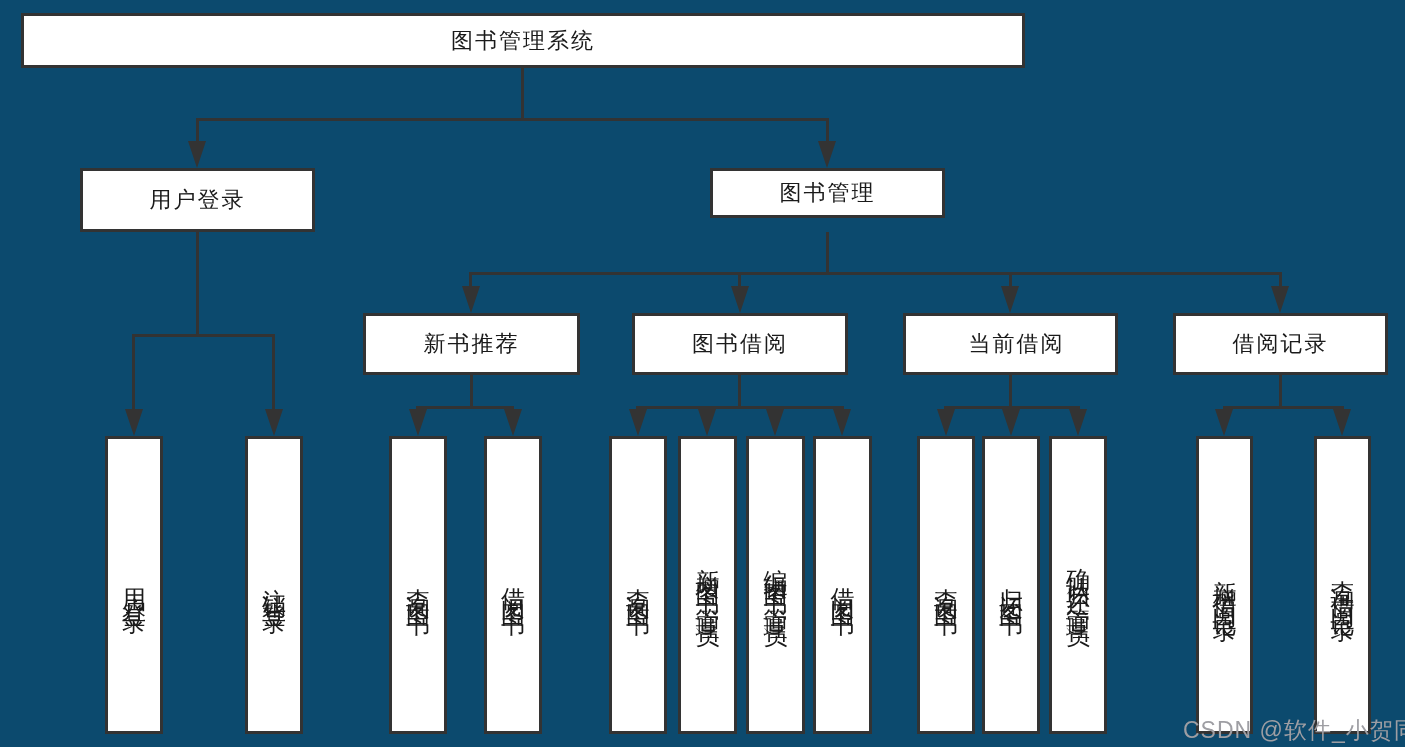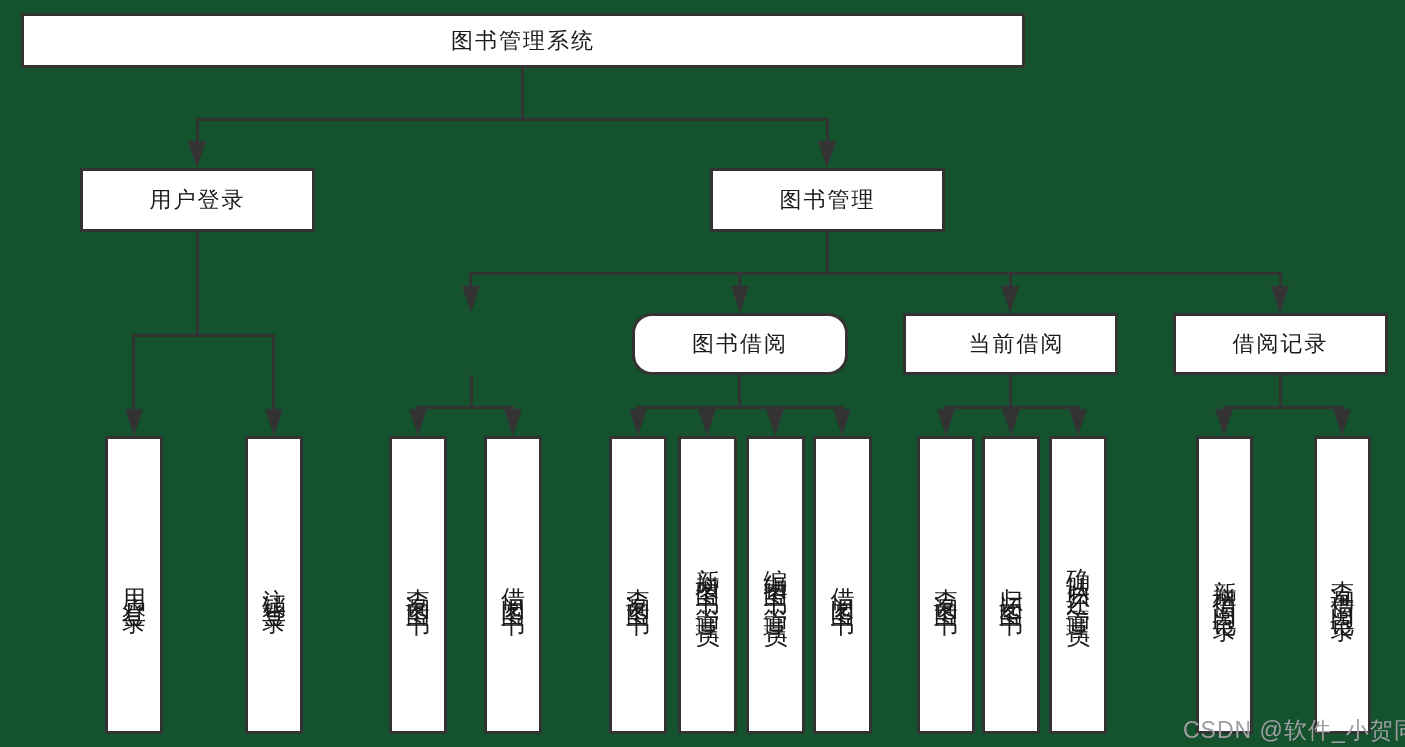--- a/index.html
+++ b/index.html
@@ -1,20 +1,20 @@
 <!DOCTYPE html>
 <html><head>
 <meta charset="utf-8">
 <style>
   html, body { margin: 0; padding: 0; background: #ffffff; }
   .canvas {
     position: relative;
     width: 1405px;
     height: 747px;
-    background: #14532d;
+    background: #0c4a6e;
     font-family: "Liberation Sans", "DejaVu Sans", sans-serif;
     color: #1a1a1a;
     overflow: hidden;
   }
   .box {
     position: absolute;
     box-sizing: border-box;
     border: 3px solid #333333;
     background: #ffffff;
     display: flex;
@@ -68,21 +68,21 @@
   <div class="vline" style="left:521px; top:68px; height:53px;"></div>
   <div class="hline" style="left:196px; top:118px; width:633px;"></div>
   <div class="vline" style="left:196px; top:118px; height:24px;"></div>
   <div class="arrow" style="left:188px; top:141px;"></div>
   <div class="vline" style="left:826px; top:118px; height:24px;"></div>
   <div class="arrow" style="left:818px; top:141px;"></div>
 
   <div class="box" style="left:80px; top:168px; width:235px; height:64px;">
     <span class="hlabel">用户登录</span>
   </div>
-  <div class="box" style="left:710px; top:168px; width:235px; height:64px;">
+  <div class="box" style="left:710px; top:168px; width:235px; height:50px;">
     <span class="hlabel">图书管理</span>
   </div>
 
   <div class="vline" style="left:196px; top:232px; height:105px;"></div>
   <div class="hline" style="left:132px; top:334px; width:143px;"></div>
   <div class="vline" style="left:132px; top:334px; height:76px;"></div>
   <div class="arrow" style="left:125px; top:409px;"></div>
   <div class="vline" style="left:272px; top:334px; height:76px;"></div>
   <div class="arrow" style="left:265px; top:409px;"></div>
 
@@ -90,21 +90,24 @@
   <div class="hline" style="left:470px; top:272px; width:812px;"></div>
   <div class="vline" style="left:469px; top:272px; height:16px;"></div>
   <div class="arrow" style="left:462px; top:286px;"></div>
   <div class="vline" style="left:738px; top:272px; height:16px;"></div>
   <div class="arrow" style="left:731px; top:286px;"></div>
   <div class="vline" style="left:1009px; top:272px; height:16px;"></div>
   <div class="arrow" style="left:1001px; top:286px;"></div>
   <div class="vline" style="left:1279px; top:272px; height:16px;"></div>
   <div class="arrow" style="left:1271px; top:286px;"></div>
 
-  <div class="box" style="left:632px; top:313px; width:216px; height:62px;border-radius:20px;">
+  <div class="box" style="left:363px; top:313px; width:217px; height:62px;">
+    <span class="hlabel">新书推荐</span>
+  </div>
+  <div class="box" style="left:632px; top:313px; width:216px; height:62px;">
     <span class="hlabel">图书借阅</span>
   </div>
   <div class="box" style="left:903px; top:313px; width:215px; height:62px;padding-left:12px;">
     <span class="hlabel">当前借阅</span>
   </div>
   <div class="box" style="left:1173px; top:313px; width:215px; height:62px;">
     <span class="hlabel">借阅记录</span>
   </div>
 
   <div class="vline" style="left:470px; top:375px; height:34px;"></div>

